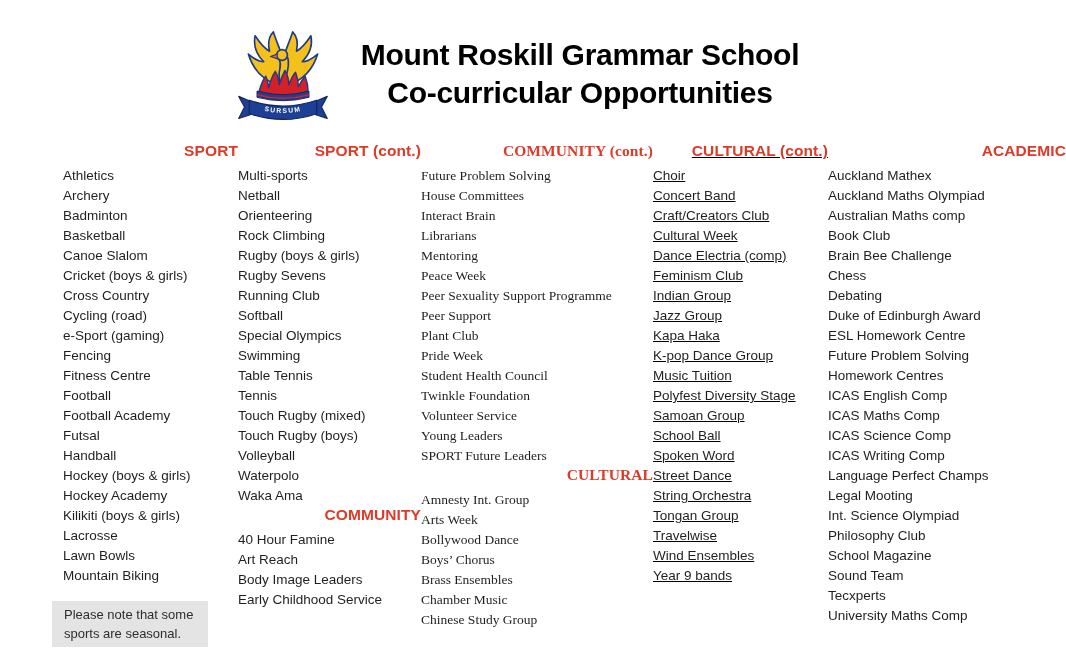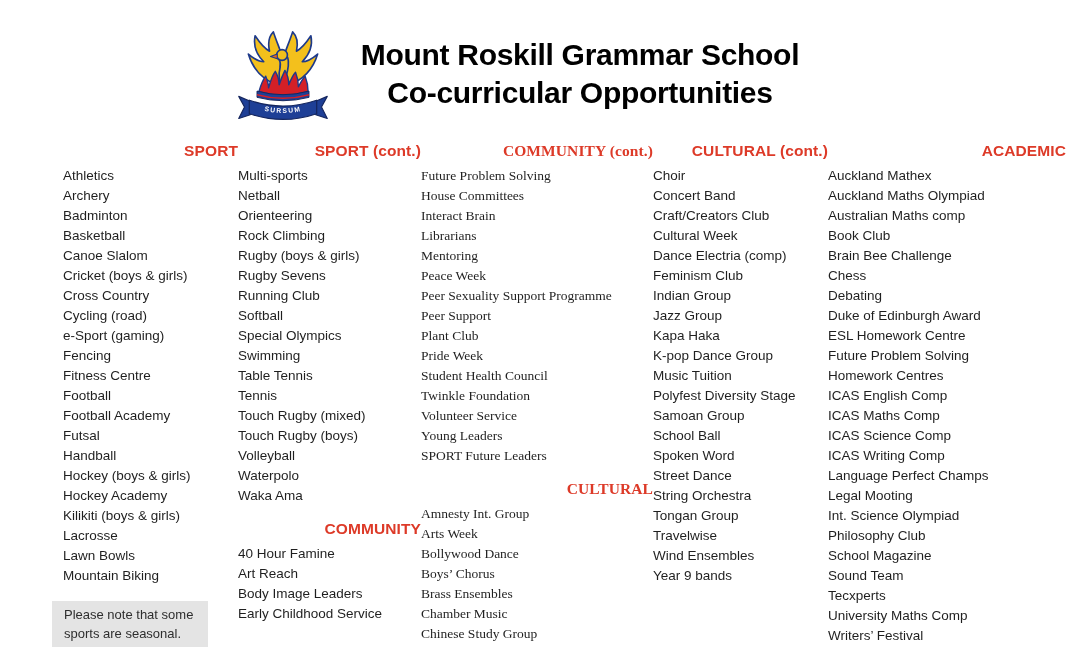--- a/index.html
+++ b/index.html
@@ -37,33 +37,33 @@
     position: absolute;
     left: 63px;
     top: 142px;
     right: 0;
     display: flex;
   }
   .col { flex: 0 0 auto; }
   .col-0 { width: 175px; }
   .col-1 { width: 183px; }
   .col-2 { width: 232px; font-family: Liberation Serif, serif; }
-  .col-3 { width: 175px; }
+  .col-3 { width: 175px; text-decoration: underline; }
   .col-4 { width: 238px; }
 
   .section-heading {
     color: var(--heading-red);
     font-weight: bold;
     font-size: 15.5px;
     line-height: 18px;
     margin-bottom: 6px;
     letter-spacing: 0.1px;
     text-align: right;
   }
-  .section + .section { margin-top: 14px; }
+  .section + .section { }
 
   .item {
     color: var(--body-text);
     font-size: 13.5px;
     line-height: 20px;
     white-space: nowrap;
   }
 
   .note-box {
     position: absolute;
@@ -245,20 +245,19 @@
         <div class="item">ICAS Science Comp</div>
         <div class="item">ICAS Writing Comp</div>
         <div class="item">Language Perfect Champs</div>
         <div class="item">Legal Mooting</div>
         <div class="item">Int. Science Olympiad</div>
         <div class="item">Philosophy Club</div>
         <div class="item">School Magazine</div>
         <div class="item">Sound Team</div>
         <div class="item">Tecxperts</div>
         <div class="item">University Maths Comp</div>
-        <div class="item">Writers’ Festival</div>
       </div>
     </div>
   </div>
 
 <div class="note-box">
   <span>Please note that some sports are seasonal.</span>
 </div>
 
 </body></html>

